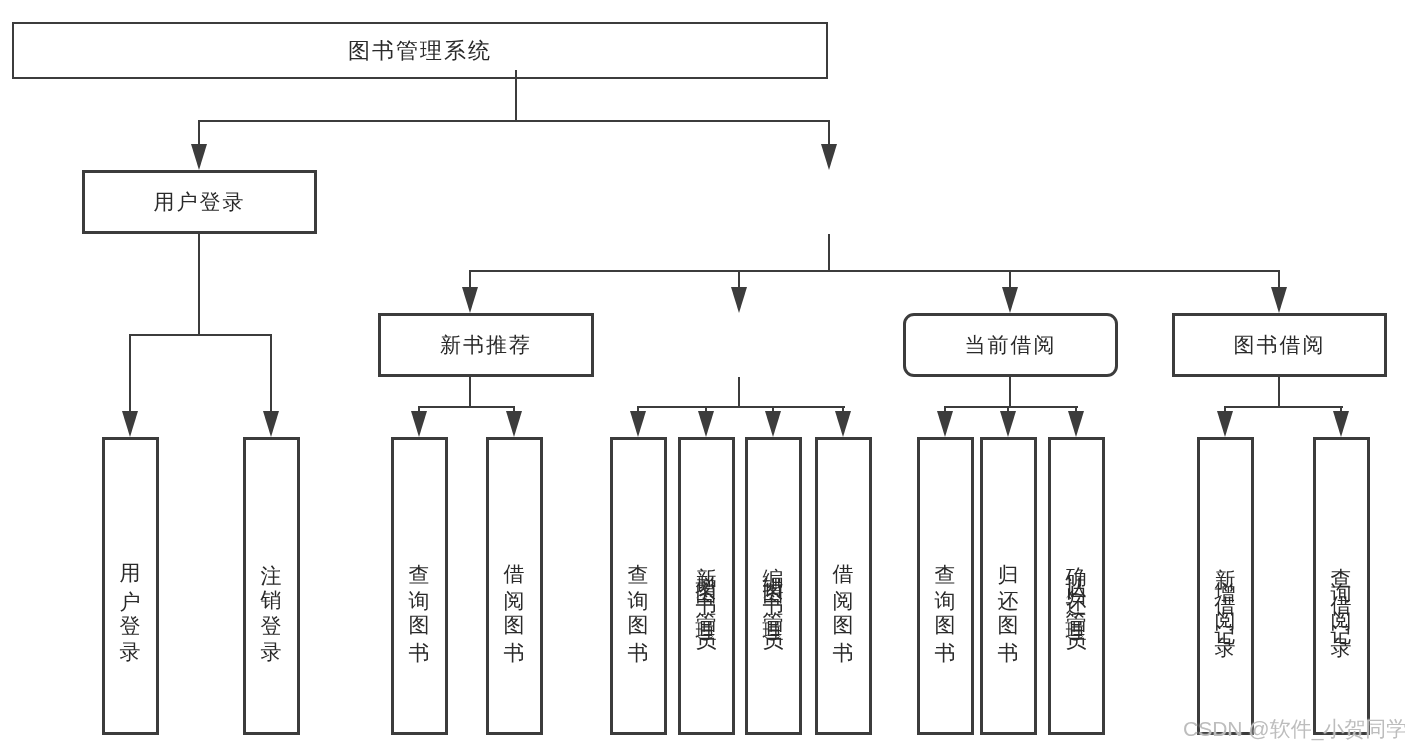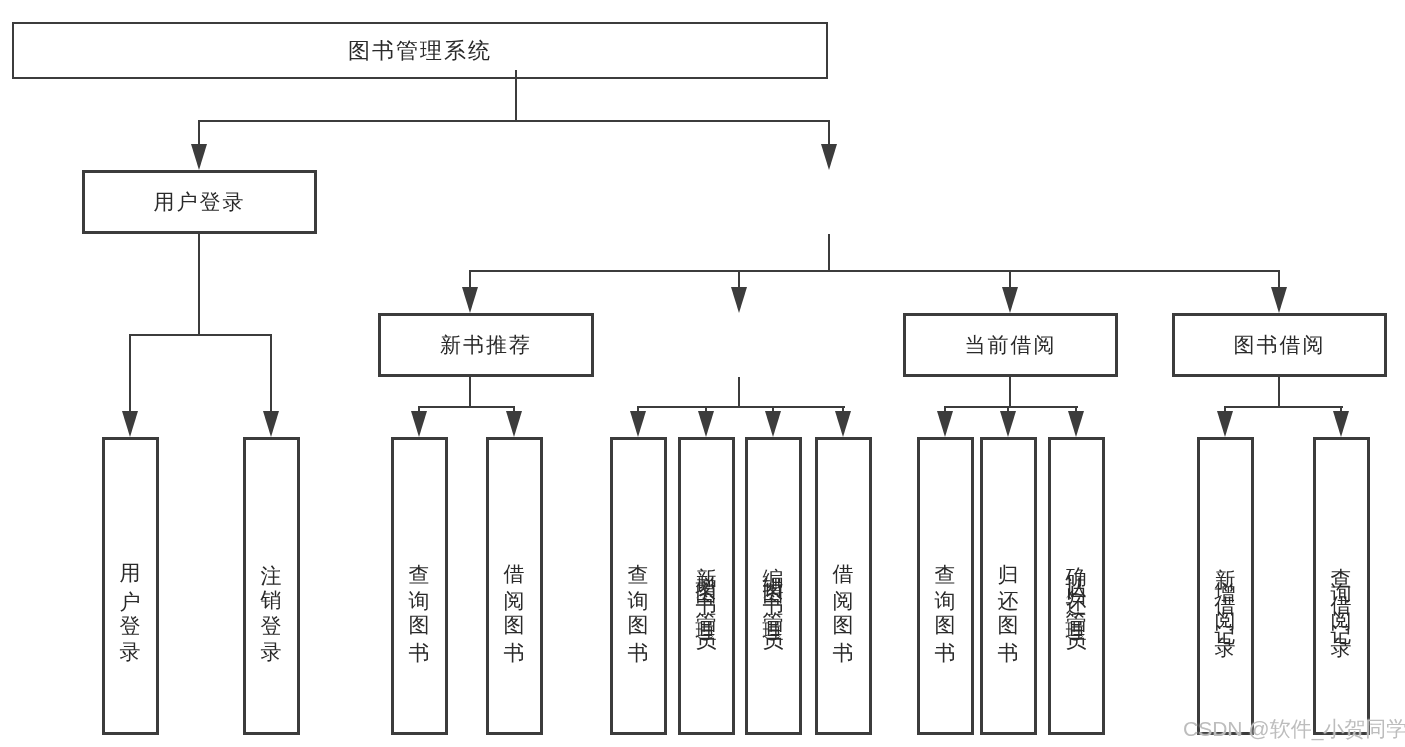--- a/index.html
+++ b/index.html
@@ -113,21 +113,21 @@
   <div class="v" style="left:738px;  top:270px; height:22px;"></div>
   <div class="a" style="left:731px;  top:287px;"></div>
   <div class="v" style="left:1009px; top:270px; height:22px;"></div>
   <div class="a" style="left:1002px; top:287px;"></div>
   <div class="v" style="left:1278px; top:270px; height:22px;"></div>
   <div class="a" style="left:1271px; top:287px;"></div>
 
   <div class="hbox" style="left:362px; top:313px; width:216px; height:64px;margin-left:16px;">
     <span>新书推荐</span>
   </div>
-  <div class="hbox" style="left:903px; top:313px; width:215px; height:64px;">
+  <div class="hbox" style="left:903px; top:313px; width:215px; height:64px;border-radius:11px;">
     <span>当前借阅</span>
   </div>
   <div class="hbox" style="left:1172px; top:313px; width:215px; height:64px;">
     <span>图书借阅</span>
   </div>
 
   <div class="v" style="left:469px; top:377px; height:30px;"></div>
   <div class="h" style="left:418px; top:406px; width:97px;"></div>
   <div class="v" style="left:418px; top:406px; height:10px;"></div>
   <div class="a" style="left:411px; top:411px;"></div>

